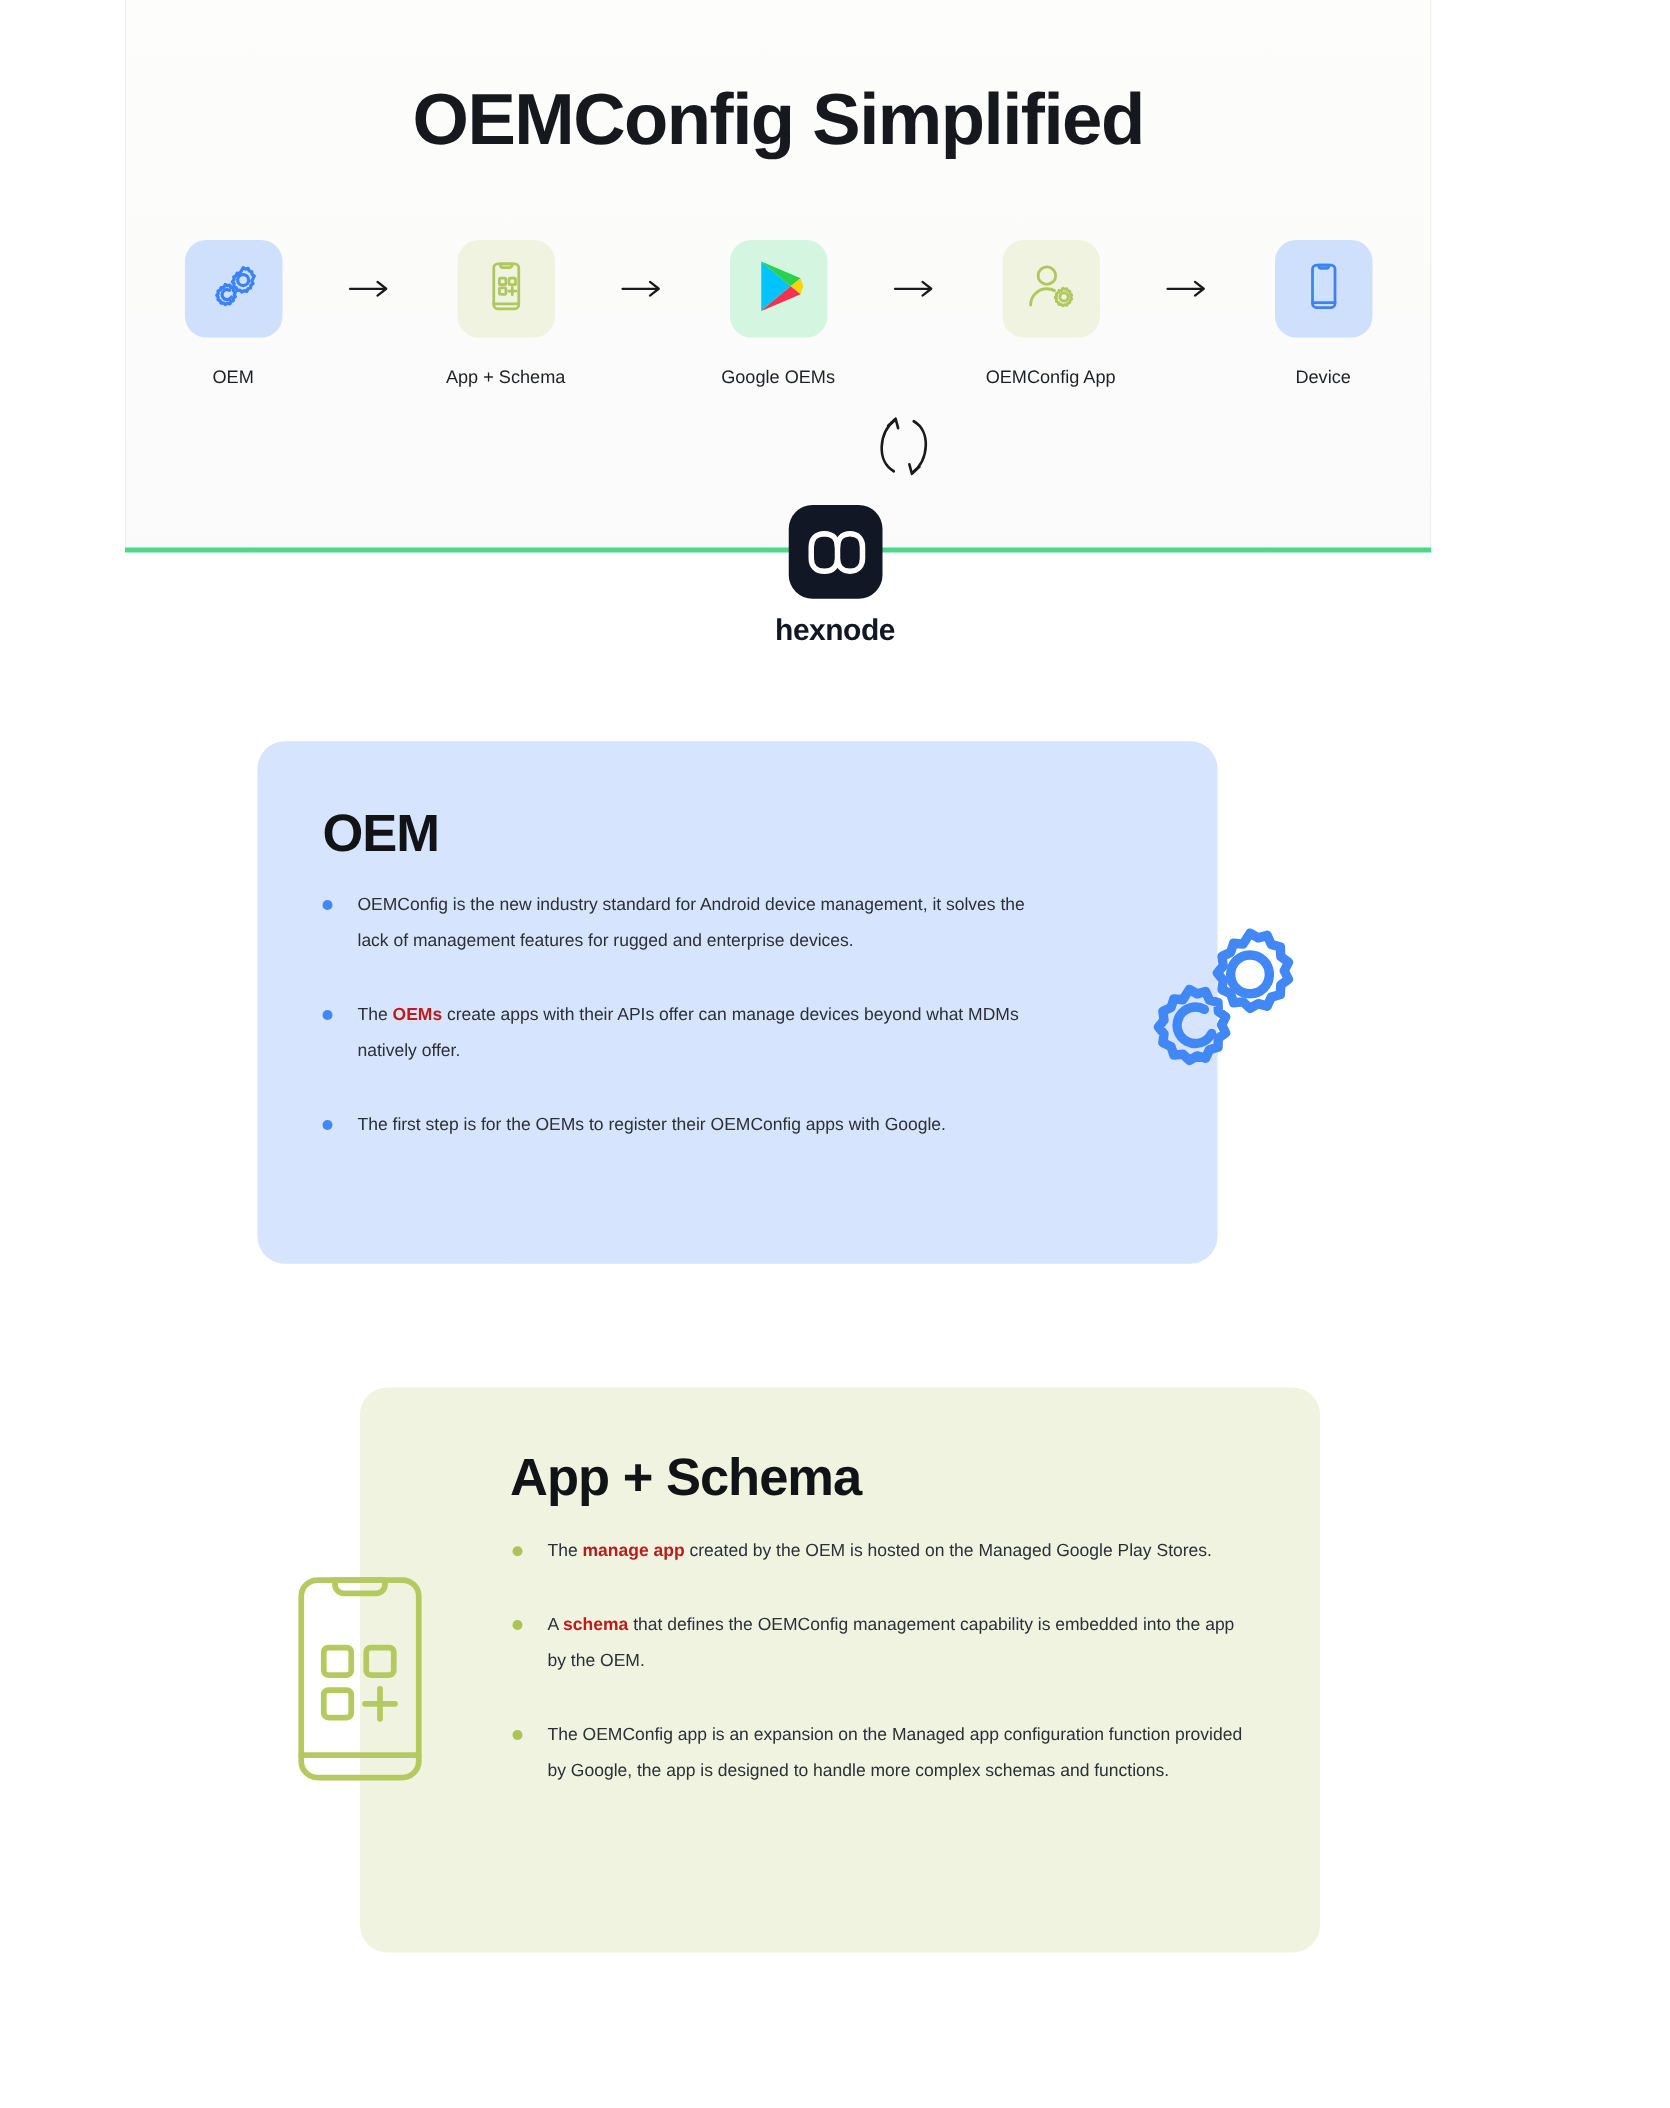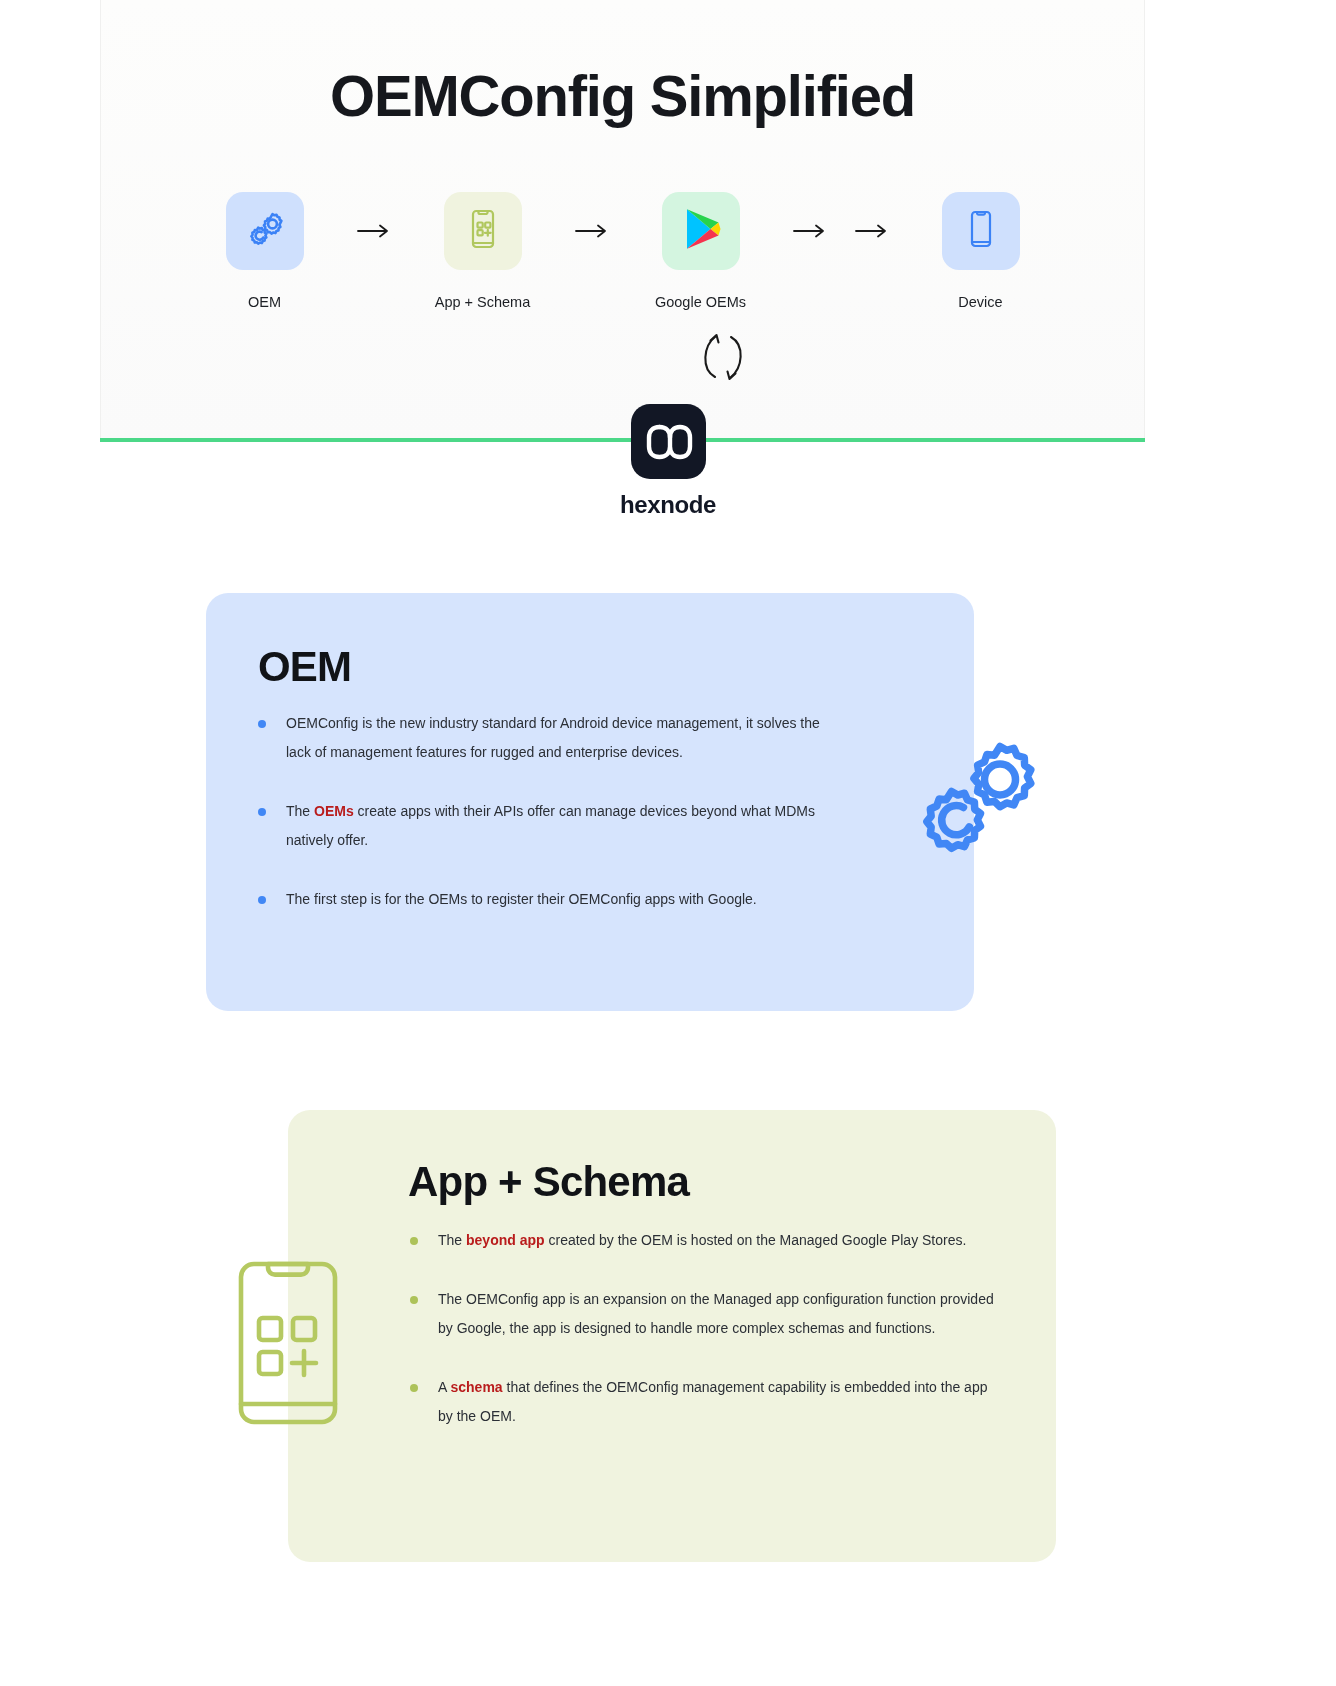--- a/index.html
+++ b/index.html
@@ -294,20 +294,33 @@
         <div class="flow-label">Google OEMs</div>
       </div>
 
       <div class="flow-arrow">
         <svg width="36" height="16" viewBox="0 0 36 16" fill="none" stroke="#1a1a1a" stroke-width="1.8" stroke-linecap="round" stroke-linejoin="round">
           <line x1="2" y1="8" x2="30" y2="8"></line>
           <polyline points="24,2.5 31,8 24,13.5"></polyline>
         </svg>
       </div>
 
+      <div class="flow-step">
+        <div class="flow-tile" style="background:#f0f3df">
+          <span>
+            <svg width="46" height="46" viewBox="0 0 46 46" fill="none" stroke="#b0c75e" stroke-width="2.3" stroke-linecap="round" stroke-linejoin="round">
+              <circle cx="19.5" cy="14.5" r="7"></circle>
+              <path d="M6.5 38c0-7.3 5.9-13 13-13 2.2 0 4.3.5 6.1 1.5"></path>
+              <path d="M32.3 24.6l1.5.9 1.7-.5.7 1.7 1.7.5.1 1.8 1.4 1-.8 1.6.8 1.6-1.4 1-.1 1.8-1.7.5-.7 1.7-1.7-.5-1.5.9-1.3-1.2-1.8.2-.5-1.7-1.6-.7.2-1.8-1.1-1.4 1.1-1.4-.2-1.8 1.6-.7.5-1.7 1.8.2z"></path>
+              <circle cx="33.2" cy="31.5" r="3.3"></circle>
+            </svg>
+          </span>
+        </div>
+        <div class="flow-label">OEMConfig App</div>
+      </div>
 
       <div class="flow-arrow">
         <svg width="36" height="16" viewBox="0 0 36 16" fill="none" stroke="#1a1a1a" stroke-width="1.8" stroke-linecap="round" stroke-linejoin="round">
           <line x1="2" y1="8" x2="30" y2="8"></line>
           <polyline points="24,2.5 31,8 24,13.5"></polyline>
         </svg>
       </div>
 
       <div class="flow-step">
         <div class="flow-tile" style="background:#cfe0fd">
@@ -361,23 +374,23 @@
       <path d="M104 24.5l6.6 3.8 7.2-2 3.2 7.2 7.3 2.1.3 7.6 6.2 4.6-3.4 6.8 3.4 6.8-6.2 4.6-.3 7.6-7.3 2.1-3.2 7.2-7.2-2-6.6 3.8-5.5-5.2-7.6.7-2.4-7.3-6.9-3.2 1-7.5-4.7-5.8 4.7-5.8-1-7.5 6.9-3.2 2.4-7.3 7.6.7z"></path>
       <circle cx="104" cy="57.5" r="15.5"></circle>
       <path d="M55.5 69.5l6.2 3.6 6.8-1.9 3 6.8 6.9 2 .3 7.2 5.8 4.3-3.2 6.4 3.2 6.4-5.8 4.3-.3 7.2-6.9 2-3 6.8-6.8-1.9-6.2 3.6-5.2-4.9-7.2.7-2.3-6.9-6.5-3 .9-7.1-4.4-5.5 4.4-5.5-.9-7.1 6.5-3 2.3-6.9 7.2.7z"></path>
       <path d="M67.5 85.5a14.6 14.6 0 1 0 5.8 19.3"></path>
     </svg>
   </div>
 
   <div class="card card-schema">
     <div class="card-title">App + Schema</div>
     <ul class="bullets">
-      <li class="bullet"><span>The </span><b>beyond app</b><span> created by the OEM is hosted on the Managed Google Play Stores.</span></li>
+      <li class="bullet"><span>The </span><b>manage app</b><span> created by the OEM is hosted on the Managed Google Play Stores.</span></li>
+      <li class="bullet"><span>A </span><b>schema</b><span> that defines the OEMConfig management capability is embedded into the app by the OEM.</span></li>
       <li class="bullet"><span>The OEMConfig app is an expansion on the Managed app configuration function provided by Google, the app is designed to handle more complex schemas and functions.</span></li>
-      <li class="bullet"><span>A </span><b>schema</b><span> that defines the OEMConfig management capability is embedded into the app by the OEM.</span></li>
     </ul>
   </div>
 
   <div class="decor-phone">
     <svg width="112" height="170" viewBox="0 0 112 170" fill="none" stroke="#b5c961" stroke-width="4.6" stroke-linecap="round" stroke-linejoin="round">
       <rect x="9" y="6" width="94" height="158" rx="13"></rect>
       <path d="M36 6h40v3.6a7 7 0 0 1-7 7H43a7 7 0 0 1-7-7z"></path>
       <line x1="9" y1="146" x2="103" y2="146"></line>
       <rect x="27" y="60" width="22" height="22" rx="3.6"></rect>
       <rect x="61" y="60" width="22" height="22" rx="3.6"></rect>

